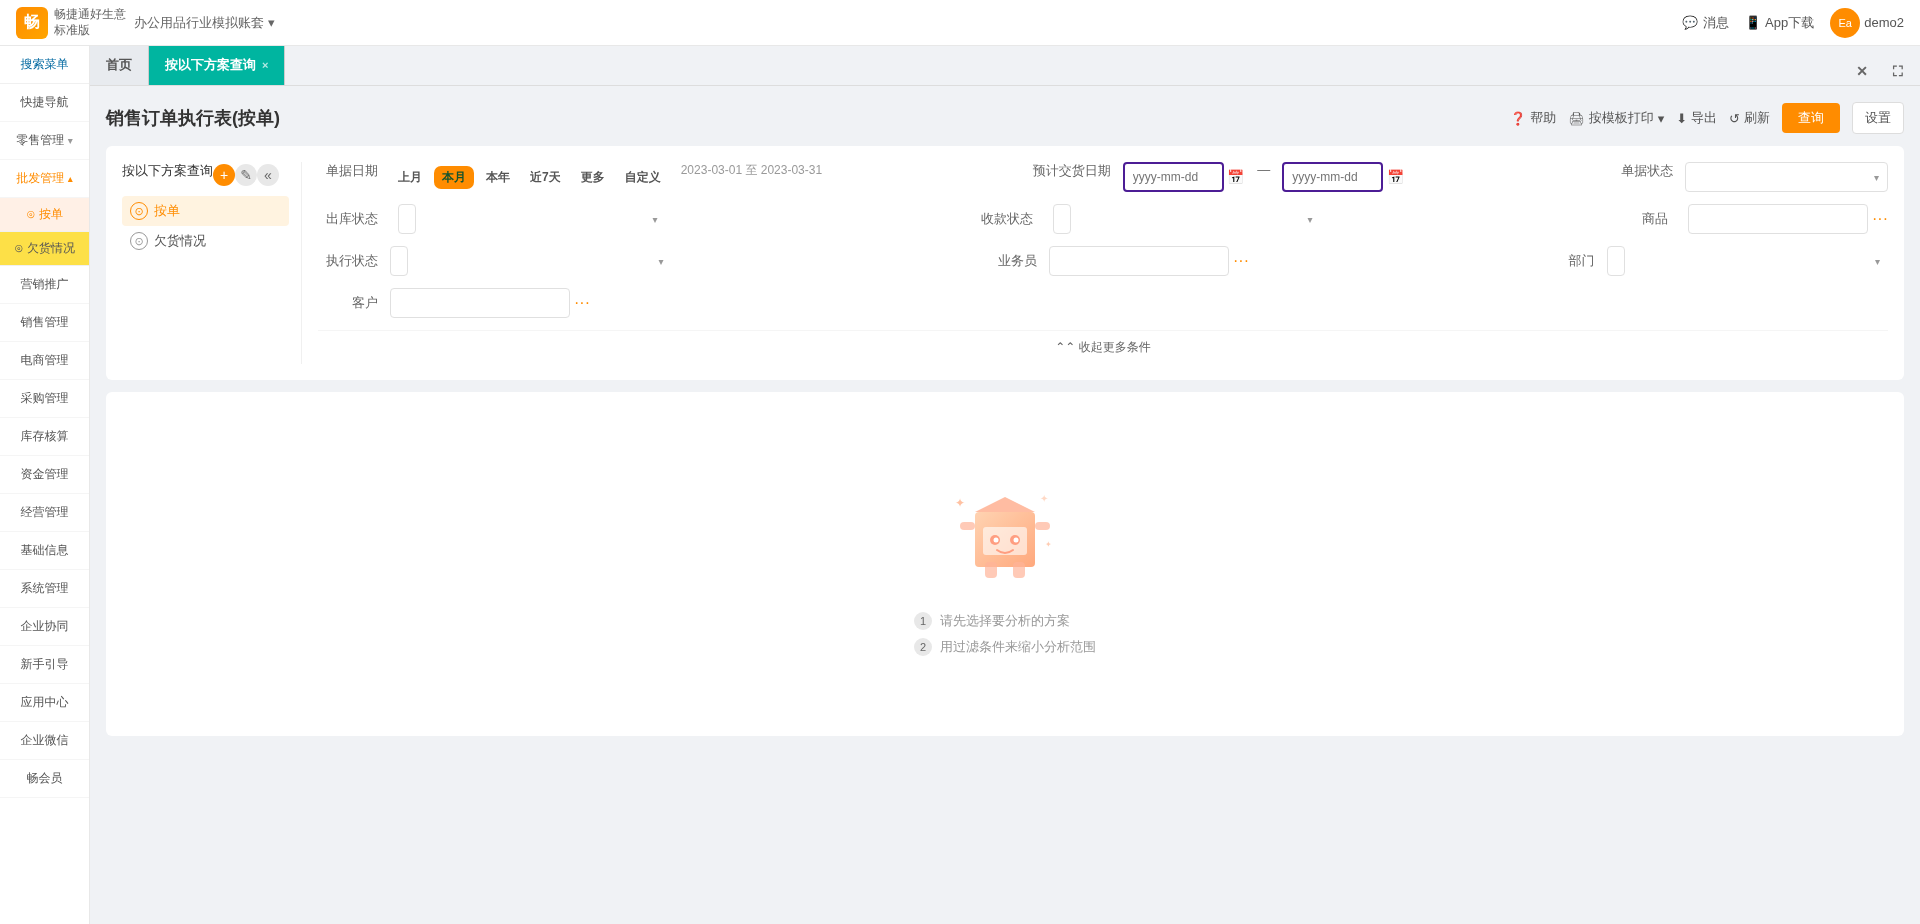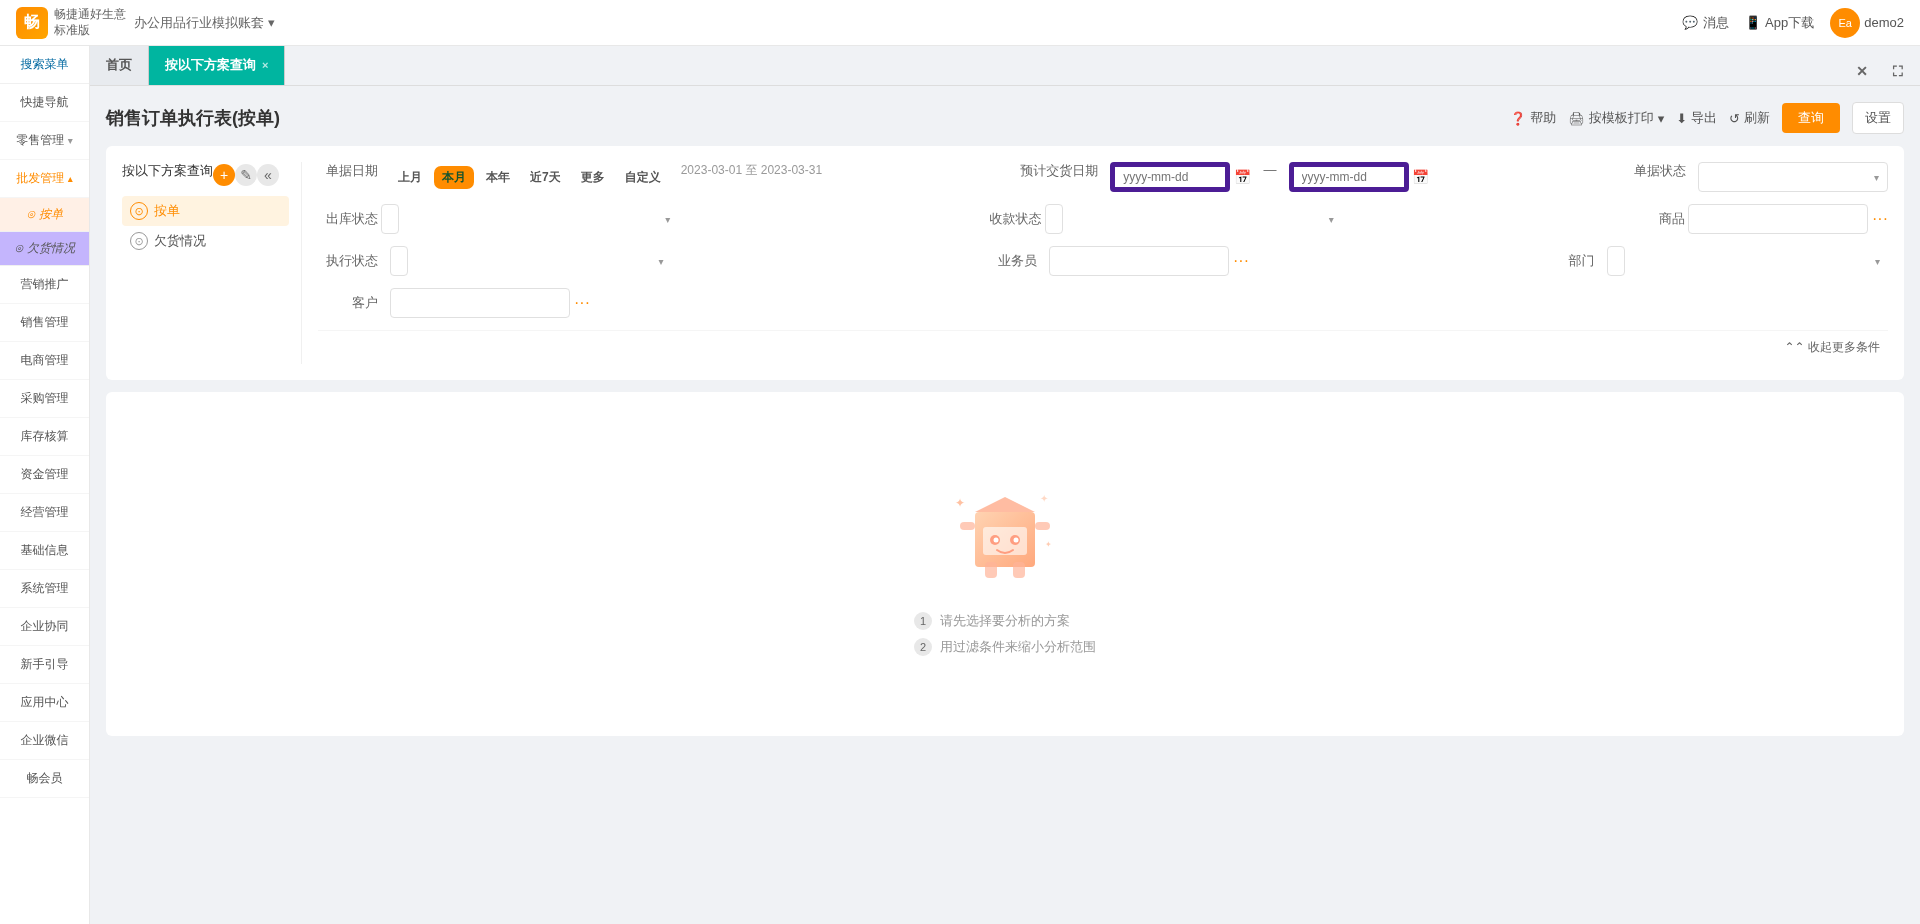--- a/index.html
+++ b/index.html
@@ -100,22 +100,21 @@
     }
     .sidebar-item {
       padding: 10px 4px;
       text-align: center;
       cursor: pointer;
       font-size: 12px;
       color: #555;
       border-bottom: 1px solid #f5f5f5;
     }
     .sidebar-sub {
-      background: #c4b5fd;
-      font-style: italic;
+      background: #fde047;
     }
     .sidebar-sub-item {
       padding: 8px 8px;
       text-align: center;
       cursor: pointer;
       font-size: 12px;
       color: #555;
       border-bottom: 1px solid #f0f0f0;
     }
     .sidebar-sub-item.active { color: #ff8c00; background: #fff0e6; }
@@ -386,23 +385,23 @@
     .date-range-display {
       font-size: 12px;
       color: #999;
     }
     .date-input-wrapper {
       display: flex;
       align-items: center;
       gap: 4px;
     }
     .date-input {
-      width: 120px;
+      width: 101px;
       height: 30px;
-      border: 5px solid #4c1d95;
+      border: 2px solid #4c1d95;
       border-radius: 4px;
       padding: 0 8px;
       font-size: 12px;
       color: #999;
       background: white;
       outline: none;
     }
     .cal-icon { color: #ff8c00; font-size: 14px; cursor: pointer; }
     .date-separator { color: #666; }
 
@@ -416,21 +415,21 @@
       align-items: center;
       padding: 0 8px;
       position: relative;
       cursor: pointer;
     }
     .status-select-text { flex: 1; font-size: 12px; color: #999; }
     .status-chevron { color: #999; font-size: 10px; }
 
     
     .collapse-bar {
-      text-align: right;
+      text-align: center;
       padding: 8px;
       color: #666;
       font-size: 12px;
       cursor: pointer;
       border-top: 1px solid #f5f5f5;
       margin-top: 12px;
     }
 
     
     .empty-state {
@@ -645,21 +644,21 @@
 
             <div style="flex:1"></div>
 
             <span class="filter-label" style="min-width:60px;">单据状态</span>
             <div class="status-select" style="min-width:180px;">
               <span class="status-select-text"></span>
               <span class="status-chevron chevron-down"></span>
             </div>
           </div>
 
-          <div style="display:flex;align-items:center;gap:3px;margin-bottom:12px;">
+          <div style="display:flex;align-items:center;gap:20px;margin-bottom:12px;">
             <span class="filter-label">出库状态</span>
             <div class="filter-select-wrapper" style="min-width:200px;">
               <select class="filter-select"></select>
               <span class="chevron chevron-down"></span>
             </div>
 
             <div style="flex:1"></div>
 
             <span class="filter-label" style="min-width:60px;">收款状态</span>
             <div class="filter-select-wrapper" style="min-width:200px;">

